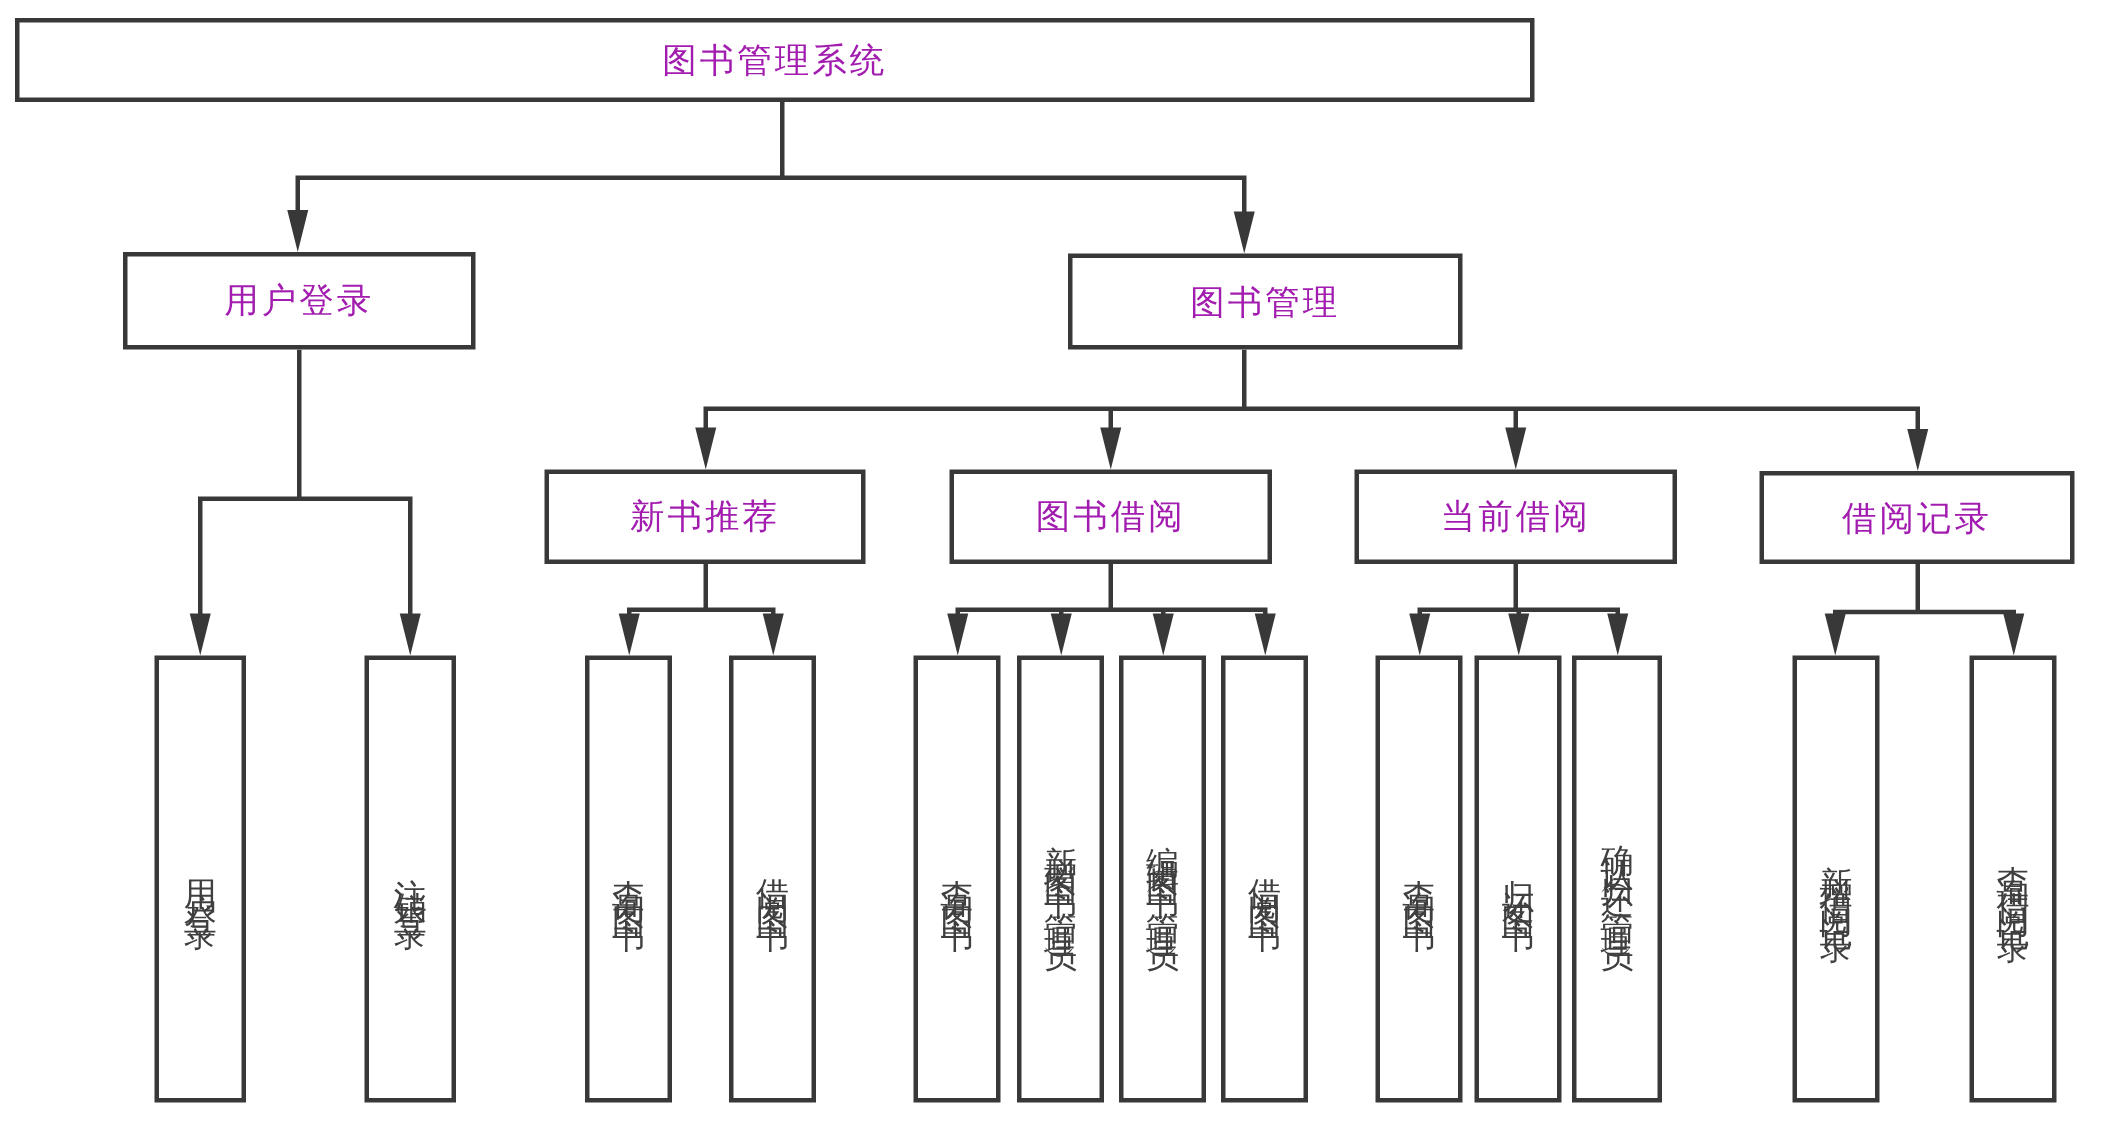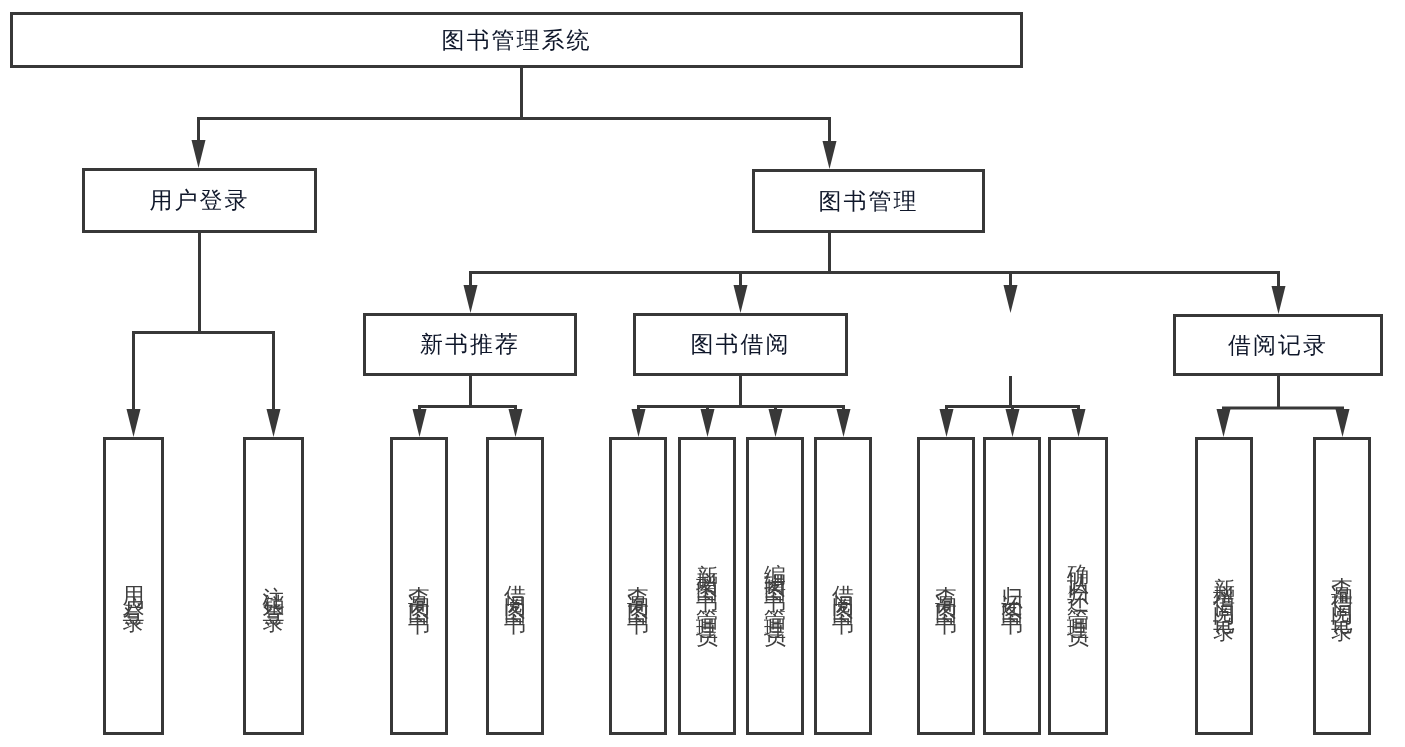--- a/index.html
+++ b/index.html
@@ -4,21 +4,21 @@
 <style>
   html,body { margin:0; padding:0; background:#ffffff; }
   .canvas {
     position:relative; width:1405px; height:747px; background:#ffffff;
     overflow:hidden; font-family:"Liberation Sans", sans-serif;
   }
   .connectors { position:absolute; left:0; top:0; width:1405px; height:747px; }
   .hnode {
     position:absolute; box-sizing:border-box; background:#ffffff;
     border:3px solid #383838; display:flex; align-items:center; justify-content:center;
-    font-size:23px; color:#0f172a; letter-spacing:2px; white-space:nowrap;
+    font-size:23px; color:#a21caf; letter-spacing:2px; white-space:nowrap;
   }
   .vnode {
     position:absolute; box-sizing:border-box; background:#ffffff;
     border:3px solid #383838; display:flex; align-items:center; justify-content:center;
   }
   .vnode span {
     writing-mode:vertical-rl; text-orientation:mixed; line-height:1;
     font-size:22px; letter-spacing:9px; color:#3f3f3f;
   }
   .watermark {
@@ -69,24 +69,25 @@
       <polygon points="1005.5,409 1019.5,409 1012.5,437"></polygon>
       <polygon points="1071.5,409 1085.5,409 1078.5,437"></polygon>
       <polygon points="1216.5,409 1230.5,409 1223.5,437"></polygon>
       <polygon points="1335.5,409 1349.5,409 1342.5,437"></polygon>
     </g>
   </svg>
 
   <div class="hnode" style="left:10px; top:12px; width:1013px; height:56px;">图书管理系统</div>
 
   <div class="hnode" style="left:82px; top:168px; width:235px; height:65px;">用户登录</div>
-  <div class="hnode" style="left:752px; top:169px; width:233px; height:64px;">图书管理</div>
+  <div class="hnode" style="left:712px; top:169px; width:263px; height:64px;">图书管理</div>
 
   <div class="hnode" style="left:363px; top:313px; width:214px; height:63px;">新书推荐</div>
   <div class="hnode" style="left:633px; top:313px; width:215px; height:63px;">图书借阅</div>
+  <div class="hnode" style="left:903px; top:313px; width:215px; height:63px;">当前借阅</div>
   <div class="hnode" style="left:1173px; top:314px; width:210px; height:62px;">借阅记录</div>
 
   <div class="vnode" style="left:103px; top:437px; width:61px; height:298px;">
     <span>用户登录</span>
   </div>
   <div class="vnode" style="left:243px; top:437px; width:61px; height:298px;">
     <span>注销登录</span>
   </div>
 
   <div class="vnode" style="left:390px; top:437px; width:58px; height:298px;">

